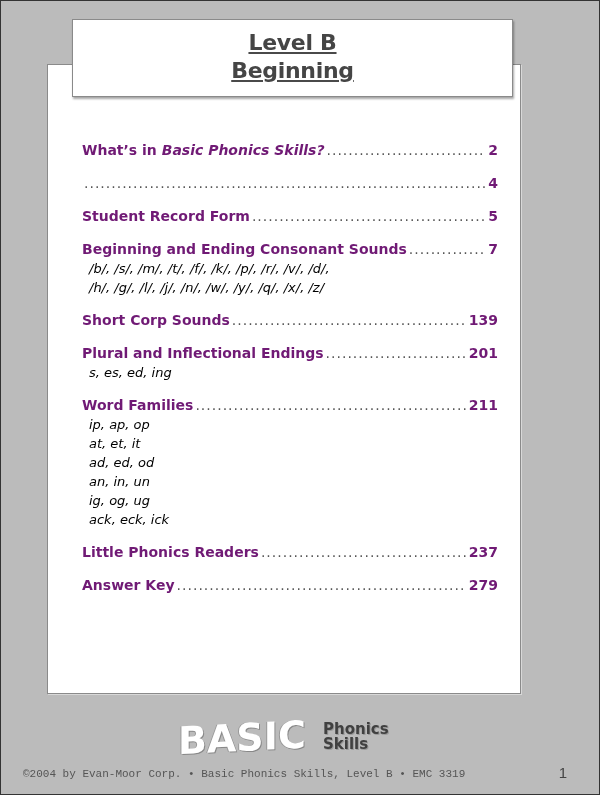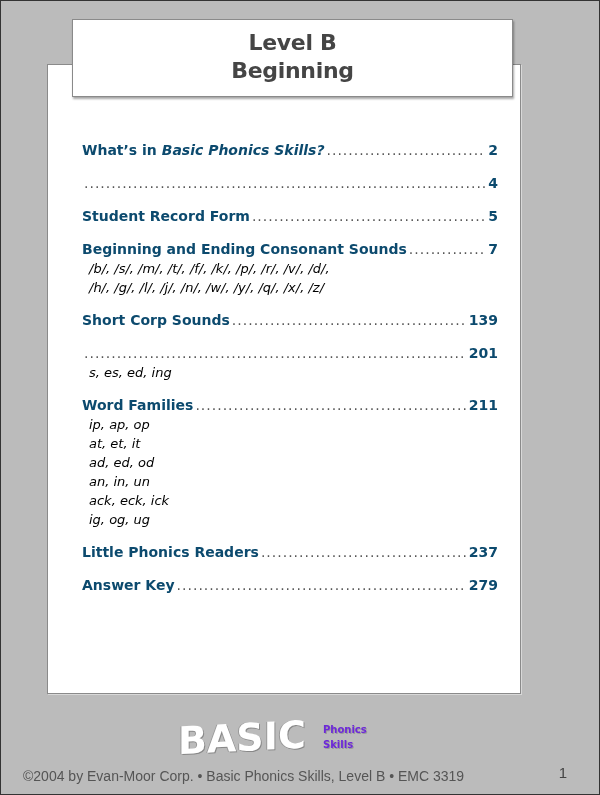--- a/index.html
+++ b/index.html
@@ -35,20 +35,21 @@
     .title-box {
       position: absolute;
       left: 72px;
       top: 19px;
       width: 439px;
       height: 76px;
       background: #ffffff;
       border: 1px solid #8a8a8a;
       box-shadow: 1px 2px 2px rgba(0,0,0,0.35);
       text-align: center;
+      text-decoration: underline;
     }
     .title-line {
       font-weight: bold;
       font-size: 22px;
       line-height: 28px;
       color: #454545;
       letter-spacing: -0.3px;
     }
     .title-line.first { margin-top: 9px; }
 
@@ -58,21 +59,21 @@
       top: 140px;
       width: 416px;
     }
     .toc-entry { margin-bottom: 13px; }
     .toc-row {
       display: flex;
       align-items: baseline;
       font-weight: bold;
       font-size: 14px;
       line-height: 20px;
-      color: #0c4a6e;
+      color: #701a75;
       height: 20px;
     }
     .toc-title { white-space: nowrap; }
     .toc-title em { font-style: italic; }
     .toc-leader {
       flex: 1;
       overflow: hidden;
       white-space: nowrap;
       font-weight: normal;
       margin: 0 2px;
@@ -108,31 +109,31 @@
       color: #ffffff;
       letter-spacing: 0px;
       text-shadow: 1px 1px 0 #888, -1px 0 0 #999;
       transform: skewY(-3deg);
     }
     .logo-words {
       position: absolute;
       left: 145px;
       top: 6px;
       font-weight: bold;
-      font-size: 10px;
+      font-size: 15px;
       line-height: 15px;
-      color: #6d28d9;
+      color: #404040;
       text-shadow: 1px 1px 0 #999;
     }
     .footer {
       position: absolute;
       left: 23px;
       top: 768px;
-      font-family: Liberation Sans, sans-serif;
-      font-size: 14px;
+      font-family: Liberation Mono, monospace;
+      font-size: 11px;
       color: #555;
     }
     .page-number {
       position: absolute;
       right: 33px;
       top: 764px;
       font-family: "Liberation Sans", sans-serif;
       font-size: 15px;
       color: #444;
     }
@@ -188,38 +189,39 @@
   <div class="toc-entry">
     <div class="toc-row">
       <span class="toc-title">Short Corp Sounds</span>
       <span class="toc-leader"></span>
       <span class="toc-page">139</span>
     </div>
   </div>
 
   <div class="toc-entry">
     <div class="toc-row">
+      <span class="toc-title">Plural and Inflectional Endings</span>
       <span class="toc-leader"></span>
       <span class="toc-page">201</span>
     </div>
     <div class="toc-sub">s, es, ed, ing</div>
   </div>
 
   <div class="toc-entry">
     <div class="toc-row">
       <span class="toc-title">Word Families</span>
       <span class="toc-leader"></span>
       <span class="toc-page">211</span>
     </div>
     <div class="toc-sub">ip, ap, op</div>
     <div class="toc-sub">at, et, it</div>
     <div class="toc-sub">ad, ed, od</div>
     <div class="toc-sub">an, in, un</div>
+    <div class="toc-sub">ig, og, ug</div>
     <div class="toc-sub">ack, eck, ick</div>
-    <div class="toc-sub">ig, og, ug</div>
   </div>
 
   <div class="toc-entry">
     <div class="toc-row">
       <span class="toc-title">Little Phonics Readers</span>
       <span class="toc-leader"></span>
       <span class="toc-page">237</span>
     </div>
   </div>
 

